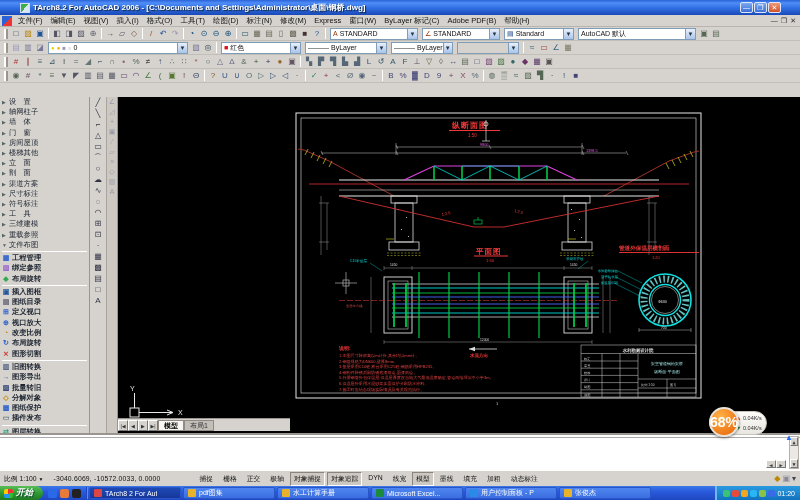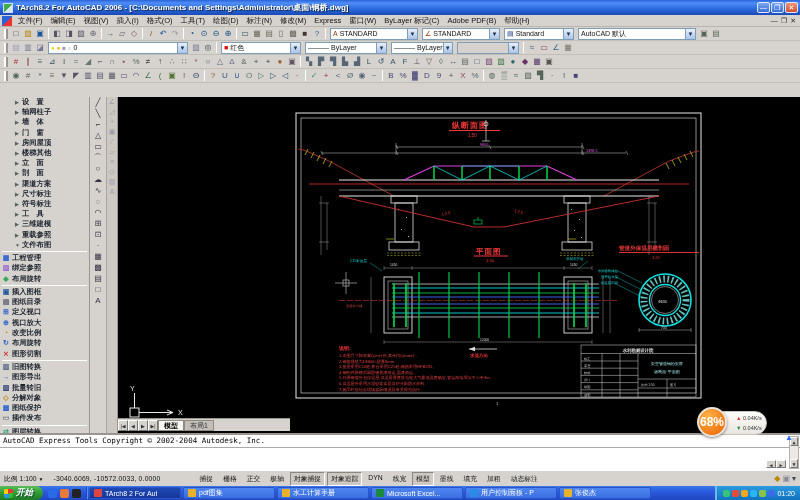--- a/index.html
+++ b/index.html
@@ -3,21 +3,21 @@
 <meta charset="utf-8">
 <style>
   * { margin:0; padding:0; box-sizing:border-box; }
   html,body { width:800px; height:500px; overflow:hidden; }
   body { font-family:"Liberation Sans",sans-serif; background:#d6d3ce; position:relative; }
   #app { position:absolute; inset:0; width:800px; height:500px; }
 
   
   #titlebar { position:absolute; left:0; top:0; width:800px; height:15px;
     background:linear-gradient(180deg,#2a63d8 0%,#4f8df7 20%,#2e6ee2 55%,#1a49b8 100%);
-    display:flex; align-items:center; padding:0 2px; color:#fff; }
+    display:flex; align-items:center; padding:0 19px; color:#fff; }
   #titlebar .appicon { width:10px; height:10px; margin:0 3px 0 1px; background:linear-gradient(135deg,#3fae49 50%,#d8e6f5 50%); border:1px solid #cfe0f5; }
   #titlebar .ttext { font-size:8px; font-weight:bold; white-space:nowrap; text-shadow:1px 1px 1px #123; }
   #titlebar .winbtns { margin-left:auto; display:flex; gap:1px; }
   .wbtn { width:13px; height:11px; font-size:7px; line-height:10px; text-align:center; color:#fff;
     background:linear-gradient(180deg,#7da8ef,#3a6fd8); border:1px solid #dce8fa; border-radius:2px; }
   .wbtn.close { background:linear-gradient(180deg,#ef9879,#d4502a); }
 
   
   #menubar { position:absolute; left:0; top:15px; width:800px; height:12px; background:#d6d3ce;
     display:flex; align-items:center; border-bottom:1px solid #b8b4ae; }
@@ -37,21 +37,21 @@
   .combo .cicon { margin-right:2px; font-size:7px; }
 
   
   #tabstrip { position:absolute; left:0; top:83px; width:800px; height:14px; background:#c8c4bd; display:flex; align-items:flex-end; padding-left:118px; border-bottom:1px solid #9a968f; }
   .dtab { font-size:7.5px; color:#222; background:#d6d3ce; border:1px solid #8f8b84; border-bottom:none; border-radius:2px 2px 0 0; padding:1px 6px 1px 6px; margin-right:1px; white-space:nowrap; }
   .dtab.active { background:#f4f2ee; color:#6a3bd8; font-weight:bold; }
 
   
   #main { position:absolute; left:0; top:97px; width:800px; height:336px; }
   #screenmenu { position:absolute; left:0; top:0; width:90px; height:336px; background:#d6d3ce; border-right:1px solid #9a968f; overflow:hidden; }
-  .smitem { height:10.2px; display:flex; align-items:center; font-size:7.3px; font-weight:bold; color:#1c2430; padding-left:15px; white-space:nowrap; }
+  .smitem { height:10.2px; display:flex; align-items:center; font-size:7.3px; font-weight:normal; color:#1c2430; padding-left:2px; white-space:nowrap; }
   .smitem .arr { font-size:5px; color:#566; width:7px; }
   .smsep { height:1px; background:#9a968f; border-bottom:1px solid #fff; margin:1px 2px; }
   .fitem { height:10.3px; display:flex; align-items:center; font-size:7.3px; font-weight:bold; color:#1c2430; padding-left:2px; white-space:nowrap; }
   .fitem .fico { width:8px; height:8px; font-size:7px; line-height:8px; text-align:center; margin-right:2px; }
 
   #drawtb { position:absolute; left:90px; top:0; width:17px; height:336px; background:#d6d3ce; border-right:1px solid #aaa69f; }
   #drawtb .ticon { margin:0 auto; height:11px; line-height:11px; display:block; }
   #drawtb2 { position:absolute; left:107px; top:0; width:11px; height:336px; background:#cdc9c2; border-right:1px solid #9a968f; }
   #drawtb2 .ticon { width:10px; height:10px; font-size:7px; line-height:10px; color:#8a8f9c; display:block; margin:0 auto; }
 
@@ -96,23 +96,23 @@
   .task.active { background:linear-gradient(180deg,#1e49b4,#16379a); }
   .task .tico { width:8px; height:8px; border-radius:1px; flex:0 0 auto; }
   #tray { margin-left:auto; height:14px; display:flex; align-items:center; gap:2px; padding:0 5px 0 6px;
     background:linear-gradient(180deg,#2a9ae0,#1272be); border-left:2px solid #6db8f0; color:#fff; font-size:7px; }
   #tray .trico { width:7px; height:7px; border-radius:2px; display:inline-block; }
 
   
   #speedwidget { position:absolute; left:697px; top:407px; z-index:50; }
   #speedpill { position:absolute; left:12px; top:4px; width:58px; height:24px; background:linear-gradient(180deg,#fdfdfb,#e8e6df); border:1px solid #c8c4ba; border-radius:12px; }
   #speedpill .srow { position:absolute; left:26px; font-size:5.5px; color:#333; white-space:nowrap; }
-  #speedcircle { position:absolute; left:0; top:0; width:30px; height:30px; border-radius:50%;
+  #speedcircle { position:absolute; left:12px; top:0; width:30px; height:30px; border-radius:50%;
     background:radial-gradient(circle at 35% 30%,#ffb347,#f07818 70%,#c85a08); border:2px solid #e8e2d8;
-    color:#fff; font-size:12px; font-weight:bold; display:flex; align-items:center; justify-content:center; box-shadow:0 1px 3px rgba(0,0,0,.5); }
+    color:#fff; font-size:14px; font-weight:bold; display:flex; align-items:center; justify-content:center; box-shadow:0 1px 3px rgba(0,0,0,.5); }
   #bluecaret { position:absolute; left:785px; top:433px; color:#2a6ae8; font-size:8px; z-index:40; font-weight:bold; }
 </style>
 </head>
 <body>
 
 <div id="app">
 
   <div id="titlebar">
     <span class="appicon"></span>
     <span class="ttext">TArch8.2 For AutoCAD 2006 - [C:\Documents and Settings\Administrator\桌面\钢桥.dwg]</span>
@@ -726,21 +726,20 @@
           <span class="navbtn">◀</span>
           <span class="navbtn">▶</span>
           <span class="navbtn">▶|</span>
           <span class="mtab active">模型</span>
           <span class="mtab">布局1</span>
         </div>
     </div>
   </div>
 
   <div id="cmd">
-    <div class="cline">AutoCAD Express Tools Copyright © 2002-2004 Autodesk, Inc.</div>
     <div class="csep"></div>
     <div id="cmdvscroll">
       <div>▲</div>
       <div class="mid"></div>
       <div>▼</div>
     </div>
     <div id="cmdhscroll">
       <div>◀</div>
       <div>▶</div>
     </div>

